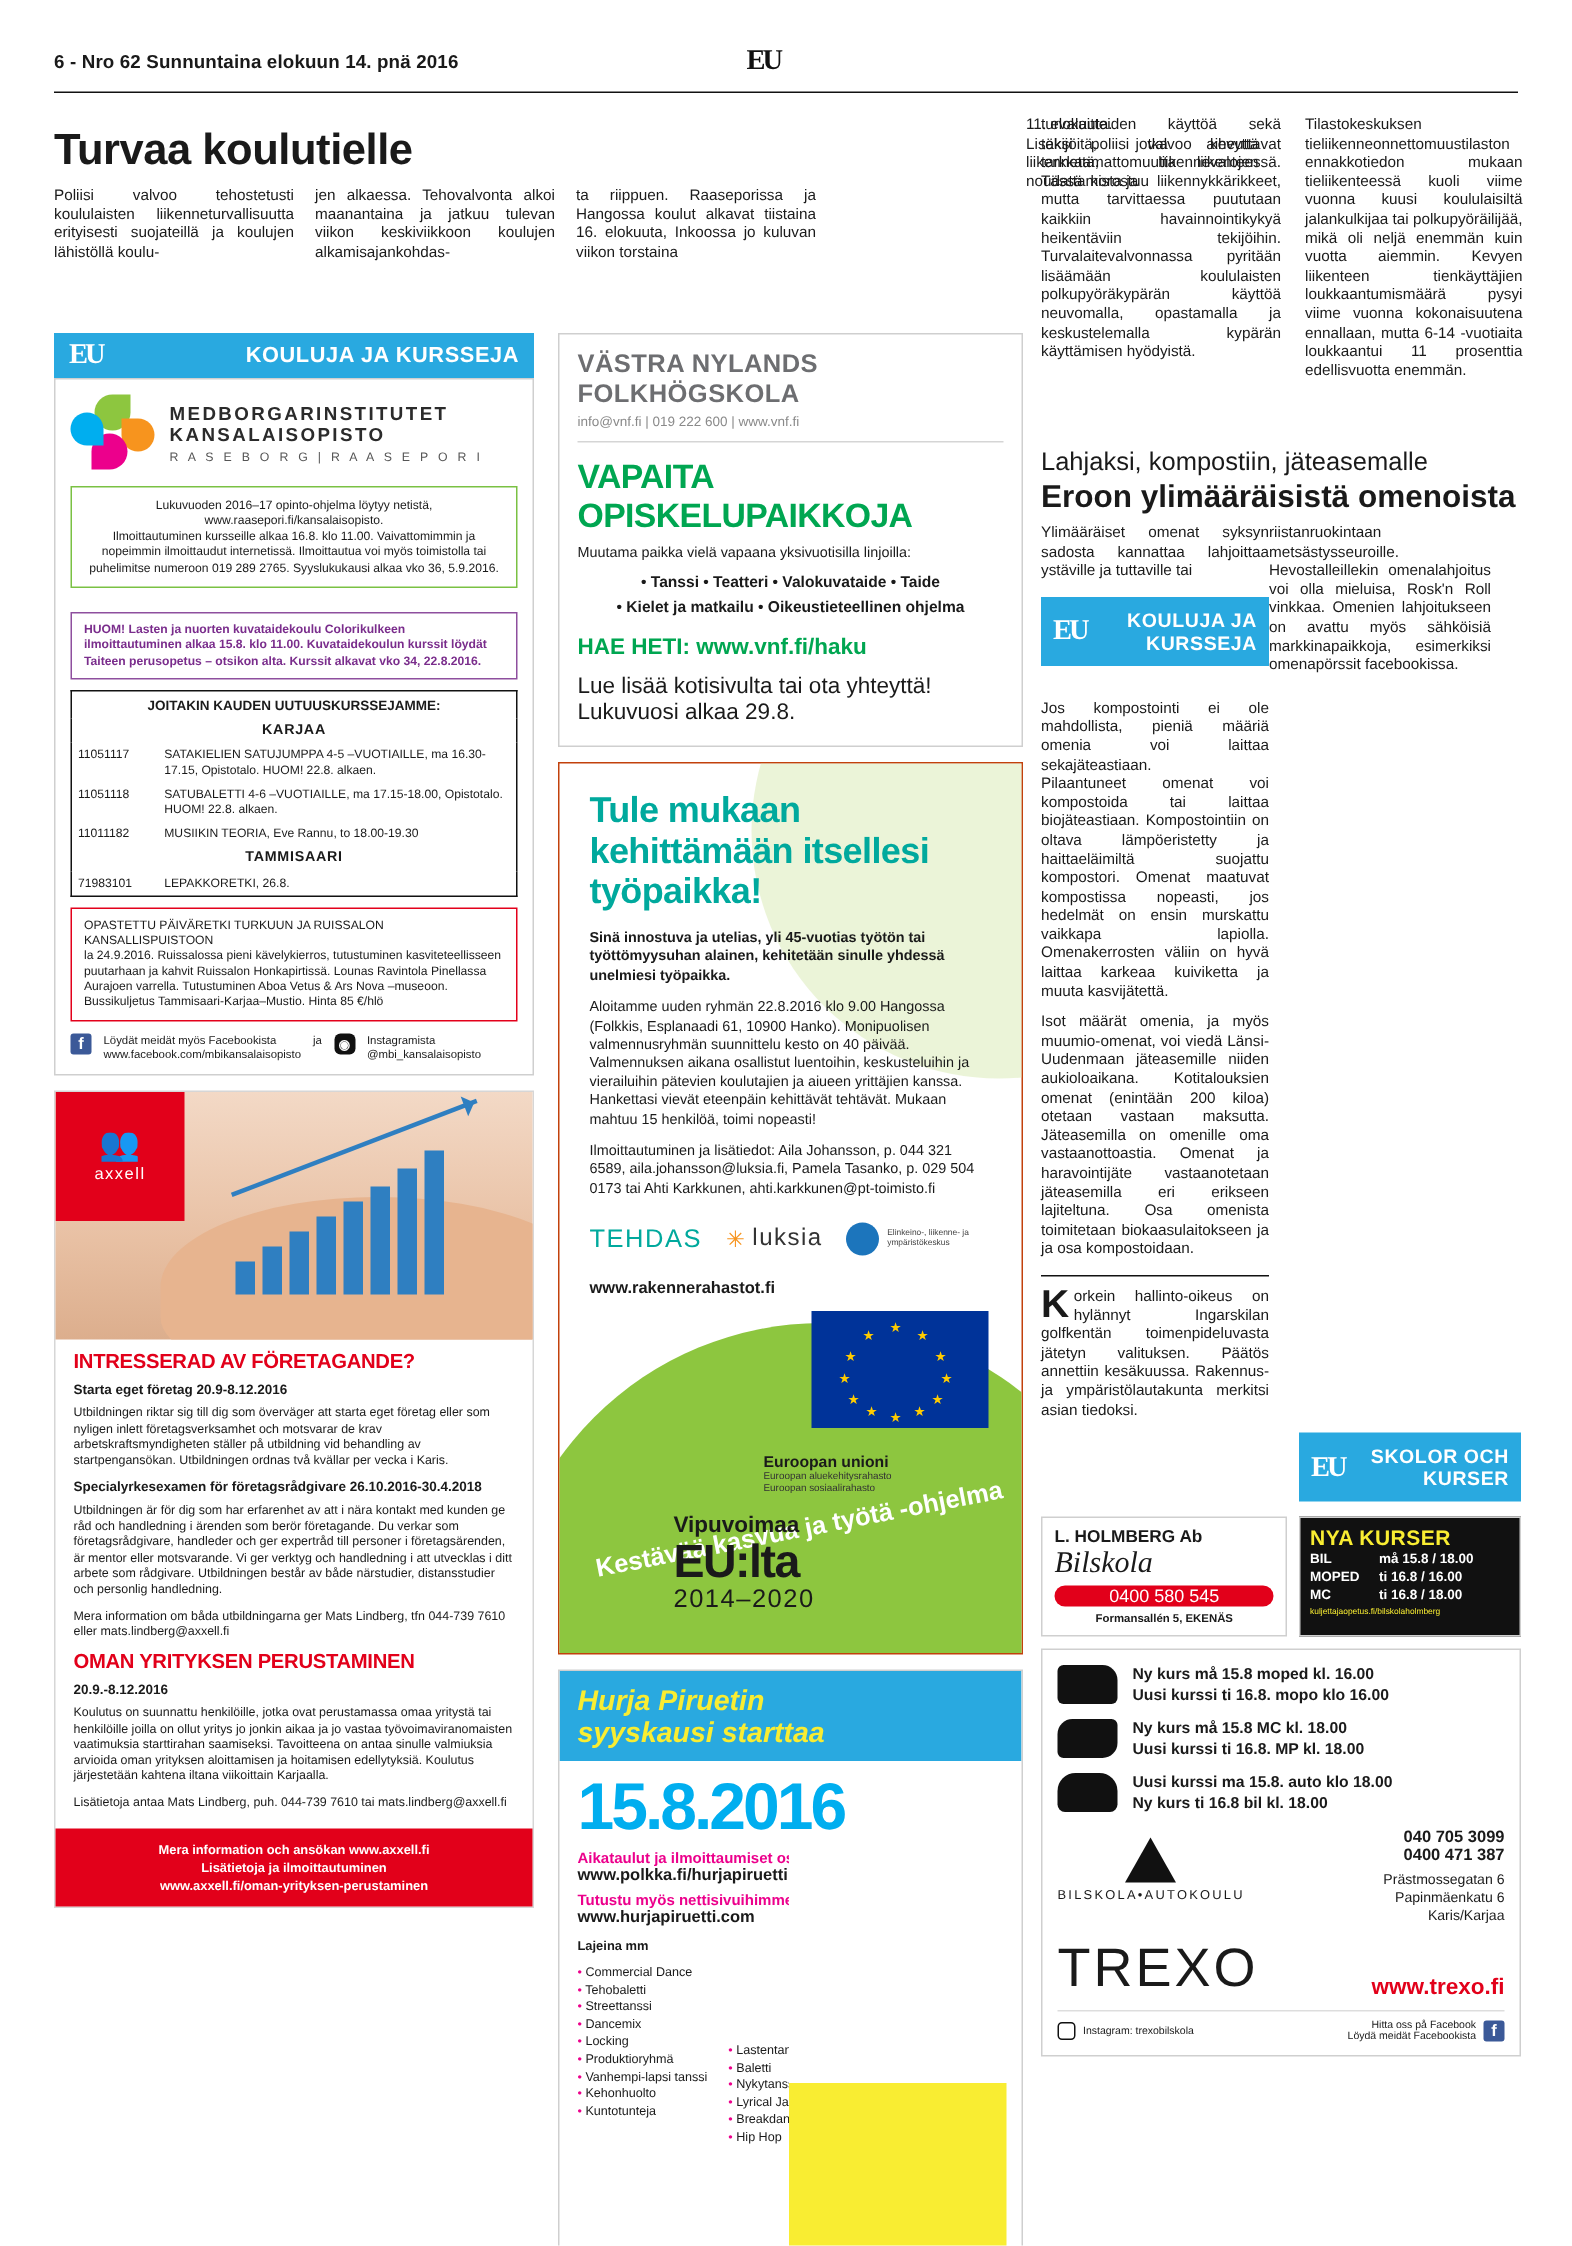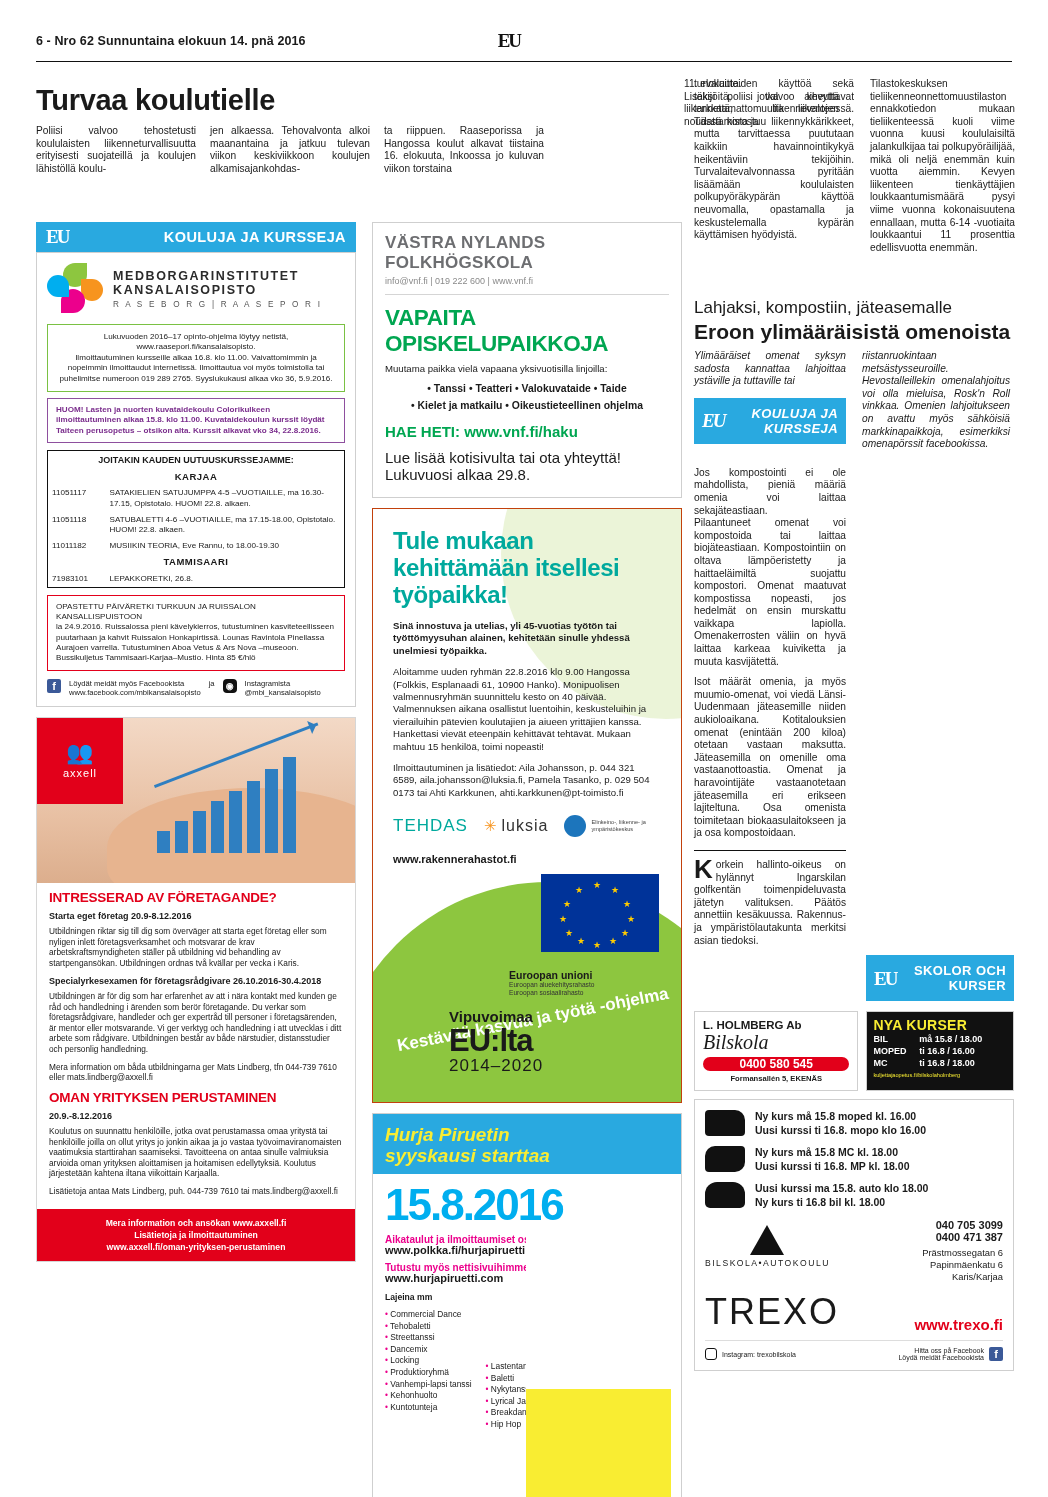--- a/index.html
+++ b/index.html
@@ -37,21 +37,21 @@
   
   .ad { border:1px solid #cfcfcf; }
   .mbi { padding:10px 10px 8px 10px; }
   .mbi-top { display:flex; align-items:center; gap:10px; }
   .mbi-logo { width:56px; height:52px; position:relative; flex:0 0 56px; }
   .mbi-logo i { position:absolute; display:block; border-radius:50% 0 50% 50%; }
   .mbi-name { font-size:12.5px; font-weight:bold; letter-spacing:1.6px; line-height:14px; color:#2b2b2b; }
   .mbi-sub { font-size:8.2px; letter-spacing:2.2px; color:#555; margin-top:3px; }
 
   .box-green { border:1.4px solid #7ac143; margin-top:9px; padding:7px 8px; font-size:8.1px; line-height:10.4px; }
-  .box-purple { border:1.4px solid #8e4f9e; margin-top:6px; padding:6px 8px; font-size:8.1px; line-height:10.4px; color:#7a2d8c; font-weight:bold; }
+  .box-purple { border:1.4px solid #8e4f9e; margin-top:16px; padding:6px 8px; font-size:8.1px; line-height:10.4px; color:#7a2d8c; font-weight:bold; }
   .bar-title { background:#ffffff; border:1.4px solid #111; border-bottom:none; margin-top:7px; text-align:center; font-weight:bold; font-size:9px; padding:4px 0; }
   .course-table { width:100%; border-collapse:collapse; font-size:8.1px; line-height:10.2px; border:1.4px solid #111; border-top:none; }
   .course-table td { padding:3px 4px; vertical-align:top; }
   .course-table td.code { width:58px; }
   .region { text-align:center; font-weight:bold; font-size:9.5px; padding:4px 0 2px 0; letter-spacing:.5px; }
   .box-red { border:1.4px solid #e3001b; margin-top:7px; padding:6px 8px; font-size:8.1px; line-height:10.3px; }
   .social { display:flex; gap:8px; align-items:flex-start; margin-top:8px; font-size:7.6px; line-height:9.6px; }
   .sq { width:14px; height:14px; background:#3b5998; color:#fff; font-weight:bold; font-size:11px; text-align:center; line-height:14px; border-radius:2px; flex:0 0 14px;}
   .sq.ig { background:#111; border-radius:4px; font-size:9px; }
 
@@ -122,21 +122,21 @@
 
   
   .kompost h2 { font-size:17px; font-weight:normal; margin:8px 0 2px 0; }
   .kompost h3 { font-size:21px; font-weight:bold; margin:0 0 7px 0; line-height:23px; }
   .dropcap::first-letter { font-size:26px; font-weight:bold; float:left; line-height:21px; padding-right:3px; }
 
   .mini-ads { display:flex; gap:8px; margin-top:10px; }
   .holmberg { border:1px solid #cfcfcf; width:178px; padding:7px 8px; }
   .holmberg .n1 { font-size:11.5px; font-weight:bold; }
   .holmberg .n2 { font-family:"Liberation Serif", serif; font-style:italic; font-size:20px; font-weight:normal; }
-  .holmberg .phone { background:#e2001a; color:#fff; font-weight:bold; font-size:12px; text-align:center; border-radius:10px; margin-top:3px; }
+  .holmberg .phone { background:#e2001a; color:#fff; font-weight:normal; font-size:12px; text-align:center; border-radius:10px; margin-top:3px; }
   .holmberg .addr { font-size:7.6px; font-weight:bold; text-align:center; margin-top:3px; }
   .nya { border:1px solid #cfcfcf; width:160px; background:#111; color:#fff; padding:5px 6px; }
   .nya h4 { margin:0; font-size:14px; color:#f9ed32; font-weight:bold; letter-spacing:.3px; }
   .nya table { width:100%; font-size:9px; font-weight:bold; border-collapse:collapse; }
   .nya td { padding:1px 0; }
   .nya .u { font-size:5.6px; color:#f9ed32; margin-top:3px; word-break:break-all; }
 
   .trexo-block { border:1px solid #cfcfcf; margin-top:8px; padding:9px 10px; }
   .trexo-row { display:flex; align-items:center; gap:10px; margin-bottom:8px; font-size:10.5px; font-weight:bold; line-height:14px; }
   .veh { width:40px; height:26px; flex:0 0 40px; position:relative; }
@@ -383,21 +383,21 @@
       <div class="boy" style="background:linear-gradient(180deg,#ffffff 0%, #ffffff 55%, #f9ed32 55%, #f9ed32 100%); border-radius:8px;"></div>
 
     </div>
   </div>
 
   <div style="position:absolute; left:694px; top:290px; width:320px;">
 
     <div class="kompost">
       <h2>Lahjaksi, kompostiin, jäteasemalle</h2>
       <h3>Eroon ylimääräisistä omenoista</h3>
-      <div style="display:flex; gap:16px;font-style:italic;">
+      <div style="display:flex; ">
         <div style="width:152px">
           <p class="newsbody indent">Ylimääräiset omenat syksyn sadosta kannattaa lahjoittaa ystäville ja tuttaville tai</p>
           <div class="blue-banner small" style="margin-top:10px; padding:0 8px;">
             <span class="eu-white">EU</span>
             <span style="text-align:right">KOULUJA JA KURSSEJA</span>
           </div>
         </div>
         <div style="width:148px">
           <p class="newsbody">riistanruokintaan metsästysseuroille. Hevostalleillekin omenalahjoitus voi olla mieluisa, Rosk'n Roll vinkkaa. Omenien lahjoitukseen on avattu myös sähköisiä markkinapaikkoja, esimerkiksi omenapörssit facebookissa.</p>
         </div>

